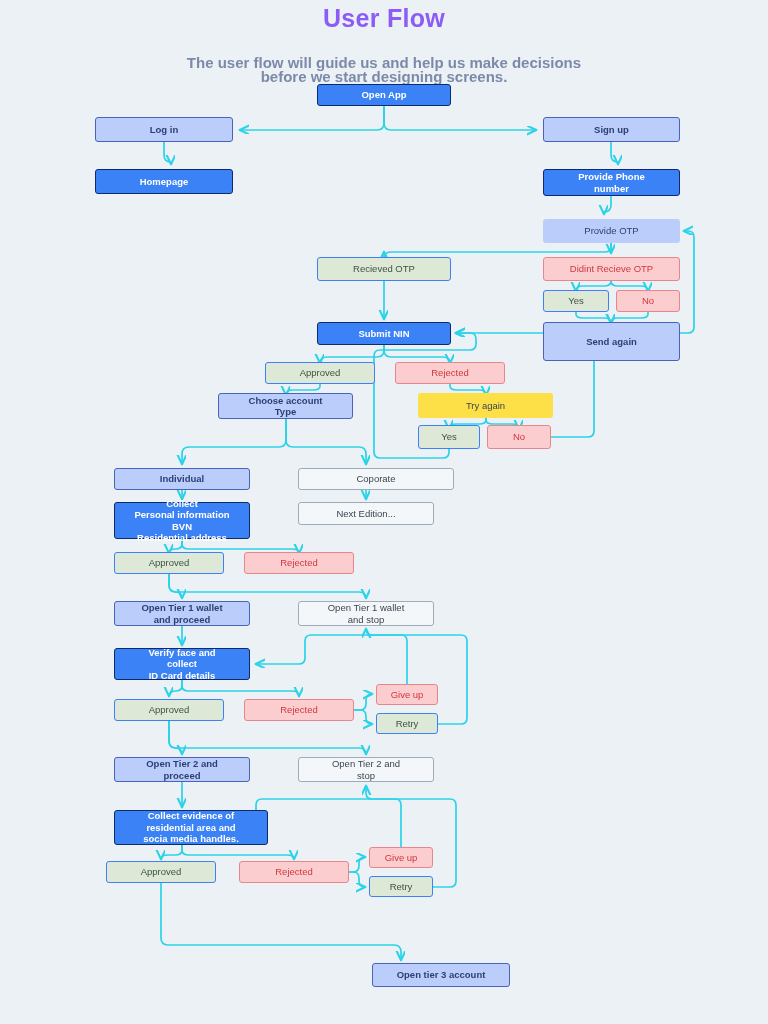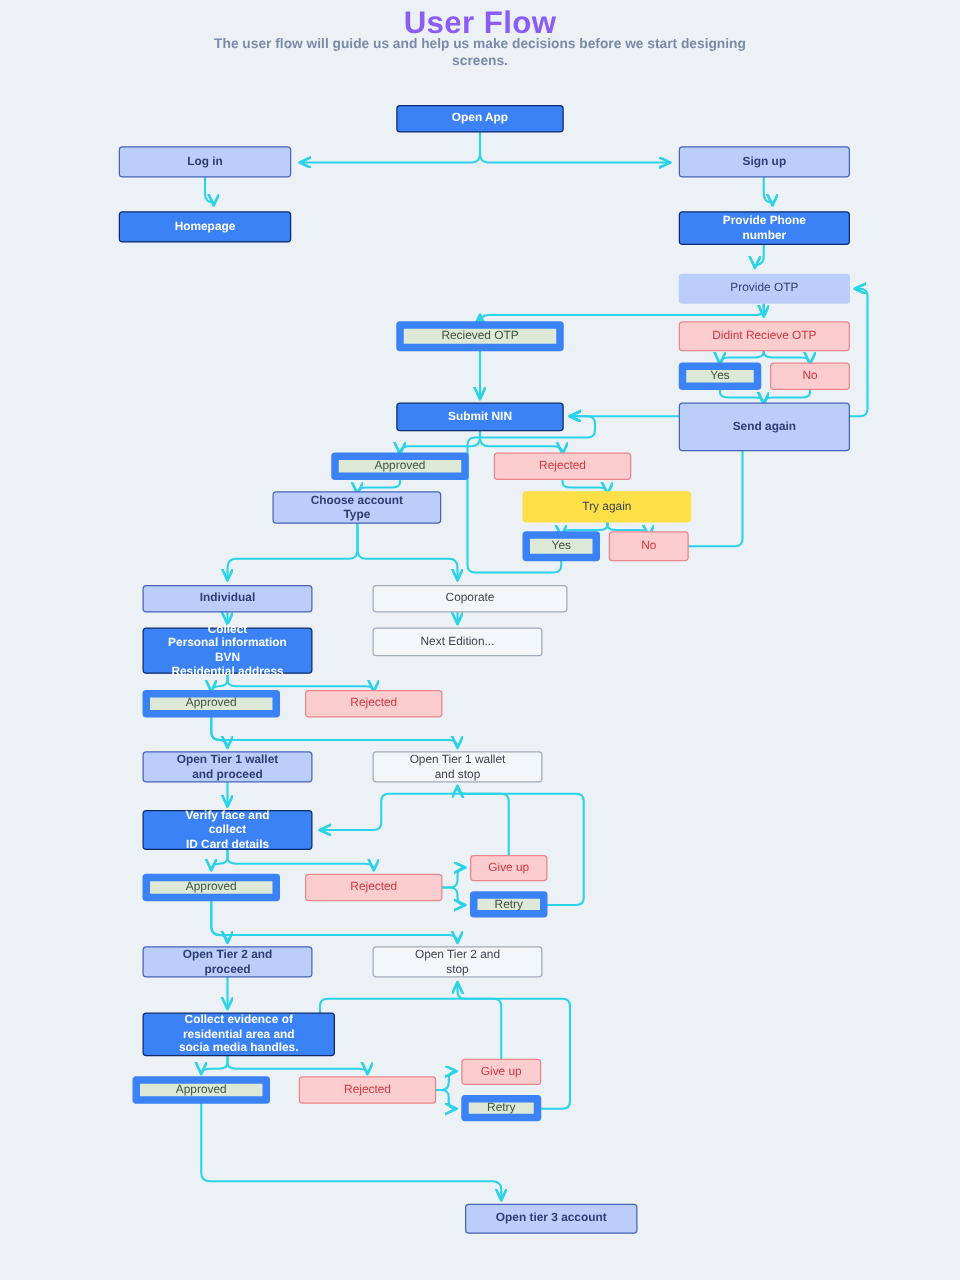--- a/index.html
+++ b/index.html
@@ -8,38 +8,38 @@
     width:768px;height:1024px;
     background:#ecf1f6;
     font-family:"Liberation Sans", sans-serif;
     overflow:hidden;
   }
   #canvas{position:relative;width:768px;height:1024px;}
   #wires{position:absolute;left:0;top:0;width:768px;height:1024px;pointer-events:none;}
 
   .hdr{position:absolute;left:0;width:768px;text-align:center;}
   #page-title{top:4px;font-size:25px;font-weight:700;color:#8b5cf6;letter-spacing:.3px;}
-  #page-sub{top:28px;font-size:11px;font-weight:700;color:#7b8aa8;line-height:14px;}
+  #page-sub{top:56px;font-size:15px;font-weight:700;color:#7b8aa8;line-height:14px;}
   #page-sub .inner{width:430px;margin:0 auto;}
 
   .node{
     position:absolute;
     box-sizing:border-box;
     display:flex;align-items:center;justify-content:center;
     text-align:center;
     font-size:9.5px;
     line-height:11.5px;
     border-radius:3px;
     padding:2px 4px;
     white-space:pre-line;
   }
   .navy{background:#3b82f6;color:#ffffff;font-weight:700;border:1px solid #0d2a6b;}
   .blue{background:#bacdfb;color:#2c3f74;font-weight:700;border:1px solid #4a63b8;}
   .blue-flat{background:#bacdfb;color:#2c3f74;font-weight:400;border:none;justify-content:center;}
-  .green{background:#dde8d6;color:#3e5340;font-weight:400;border:6px solid #3b82f6;}
+  .green{background:#dde8d6;color:#3e5340;font-weight:400;border:1px solid #3b82f6;}
   .pink{background:#fbcdce;color:#d2373f;font-weight:400;border:1px solid #e8868b;}
   .gray{background:#fde047;color:#3d4450;font-weight:400;border:none;}
   .white{background:#f4f7fa;color:#3d4450;font-weight:400;border:1px solid #9fabb8;}
 </style>
 </head>
 <body>
 
 <div id="canvas">
 
   <div class="hdr" id="page-title">User Flow</div>

